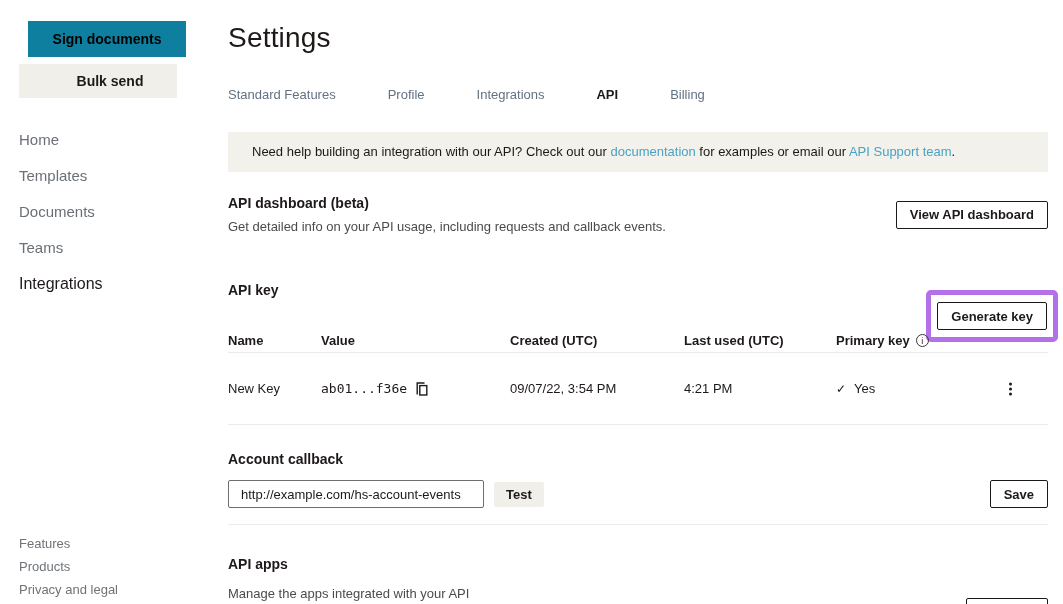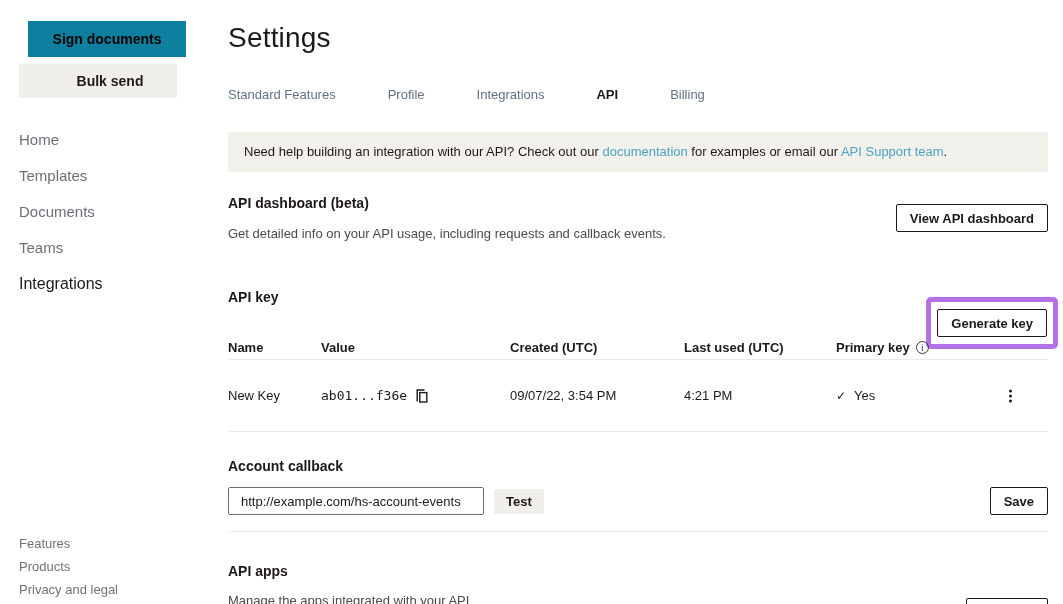--- a/index.html
+++ b/index.html
@@ -22,28 +22,28 @@
   .foot-link { display: block; font-size: 13px; color: #6f7378; line-height: 23px;
     text-decoration: none; cursor: pointer; }
 
   
   .main { position: absolute; left: 228px; top: 0; width: 820px; }
   .page-title { font-size: 28px; font-weight: 400; letter-spacing: 0.2px; margin-top: 22px; }
   .tabs { display: flex; gap: 52px; margin-top: 33px; font-size: 13px; color: #637282; }
   .tab { cursor: pointer; }
   .tab.active { color: #1e1919; font-weight: bold; }
 
-  .banner { margin-top: 30px; background: #f2f1ec; padding: 12px 16px; font-size: 13px;
+  .banner { margin-top: 30px; background: #f2f1ec; padding: 12px 24px; font-size: 13px;
     color: #1e1919; line-height: 16px; }
   .banner a { color: #4ba2c3; text-decoration: none; cursor: pointer; }
 
   .section-row { display: flex; justify-content: space-between; align-items: center; }
   .dash-row { margin-top: 23px; }
   .sec-title { font-size: 14px; font-weight: bold; }
-  .sec-desc { font-size: 13px; color: #494b4d; margin-top: 15px; }
+  .sec-desc { font-size: 13px; color: #494b4d; margin-top: 8px; }
 
   .btn-outline { background: #ffffff; border: 1px solid #1e1919; border-radius: 2px;
     font-family: "Liberation Sans", sans-serif; font-size: 13px; font-weight: bold;
     color: #1e1919; height: 28px; padding: 0 13px; cursor: pointer; }
 
   .apikey-row { margin-top: 30px; height: 52px; position: relative; }
   .highlight-box { position: absolute; right: -10px; top: -2px; border: 5px solid #b470e8;
     border-radius: 5px; padding: 7px 6px; background: #ffffff; margin-top: 28px; }
 
   

